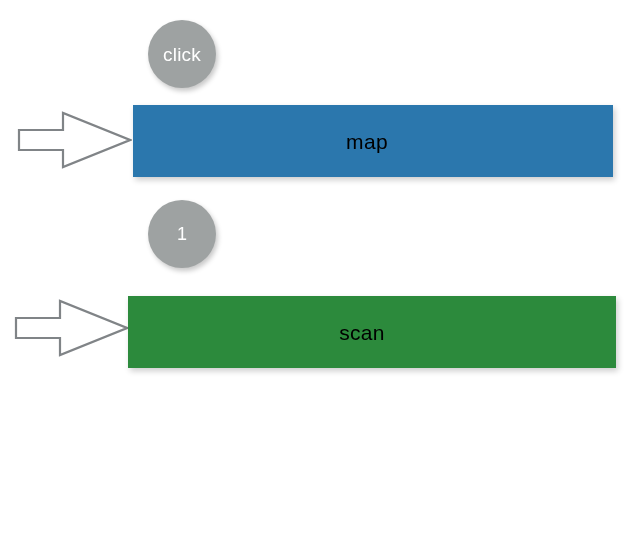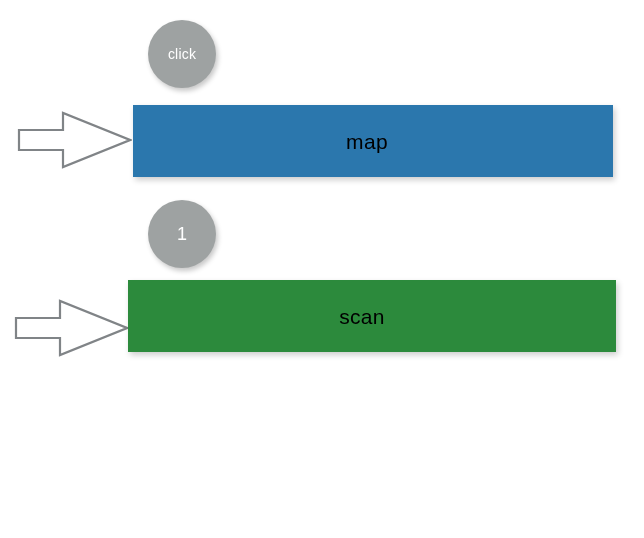--- a/index.html
+++ b/index.html
@@ -29,21 +29,21 @@
     height: 68px;
     border-radius: 50%;
     background: #9ea2a2;
     display: flex;
     align-items: center;
     justify-content: center;
     box-shadow: 2px 3px 5px rgba(0,0,0,0.22);
   }
   .badge-label {
     color: #ffffff;
-    font-size: 14px;
+    font-size: 19px;
     line-height: 1;
     letter-spacing: 0.2px;
     font-weight: 400;
     user-select: none;
   }
   #badge-click { left: 148px; top: 20px; }
   #badge-one   { left: 148px; top: 200px; }
   #badge-one .badge-label { font-size: 18px; }
 
   
@@ -69,21 +69,21 @@
     height: 72px;
     background: #2b77ad;
   }
   #bar-map .bar-label {
     
     position: relative;
     left: -6px;
   }
   #bar-scan {
     left: 128px;
-    top: 280px;
+    top: 296px;
     width: 488px;
     height: 72px;
     background: #2c8a3c;
   }
   #bar-scan .bar-label {
     position: relative;
     left: -10px;
   }
 
   

